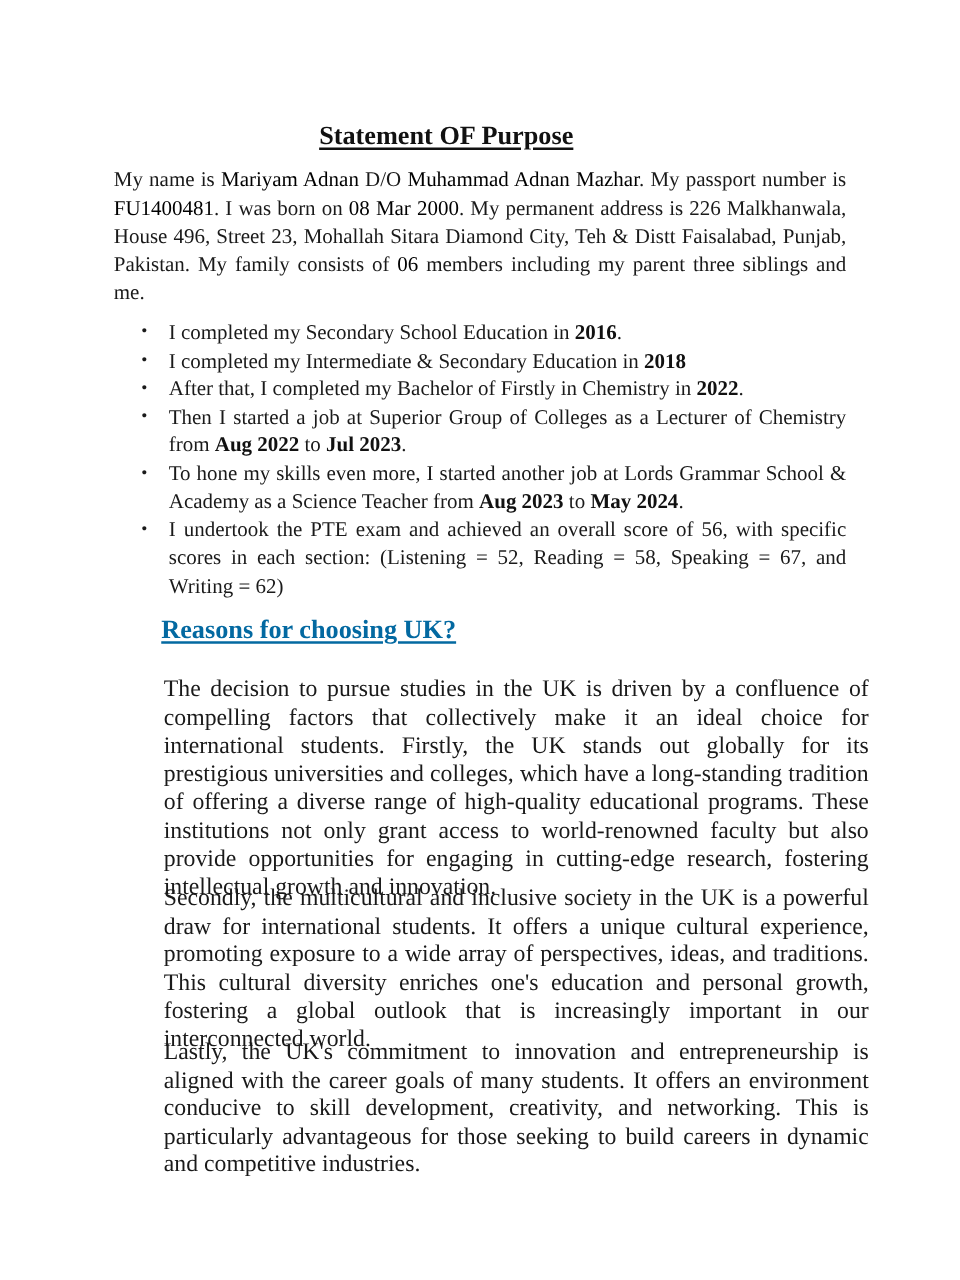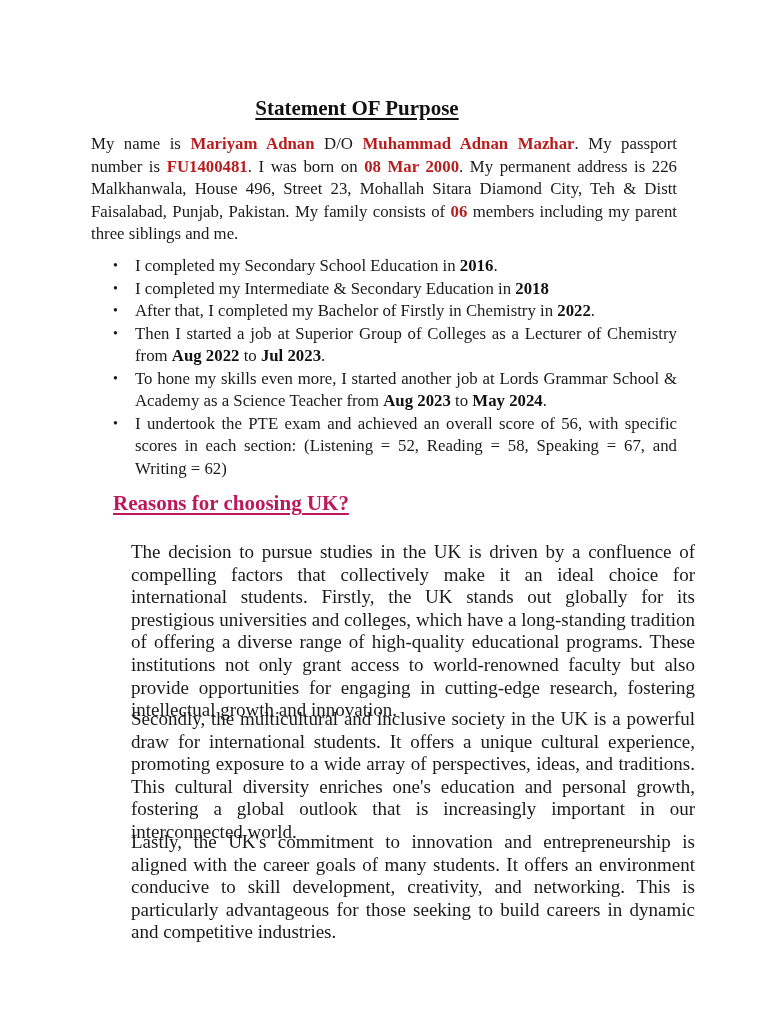--- a/index.html
+++ b/index.html
@@ -38,21 +38,21 @@
     .intro {
       position: absolute;
       left: 91px;
       top: 133px;
       width: 586px;
       font-size: 16.8px;
       line-height: 22.6px;
       text-align: justify;
       margin: 0;
     }
-    .intro b { font-weight: bold; color: #b91c1c; }
+    .intro b { font-weight: normal; color: #000000; }
     .bullets {
       position: absolute;
       left: 113px;
       top: 255px;
       width: 564px;
       margin: 0;
       padding: 0;
       list-style: none;
       font-size: 16.8px;
       line-height: 22.5px;
@@ -65,28 +65,28 @@
     .bullets li .dot {
       position: absolute;
       left: 0;
       top: 0;
       font-size: 14px;
       line-height: 22.5px;
     }
     .bullets li b { font-weight: bold; color: #111; }
     .h2 {
       position: absolute;
-      left: 113px;
+      left: 129px;
       top: 490px;
       font-size: 21px;
       font-weight: bold;
       text-decoration: underline;
       text-underline-offset: 3px;
       line-height: 26px;
-      color: #be185d;
+      color: #0369a1;
     }
     .para {
       position: absolute;
       left: 119px;
       width: 564px;
       margin: 12px;
       font-size: 19px;
       line-height: 22.6px;
       text-align: justify;
       text-align-last: left;

